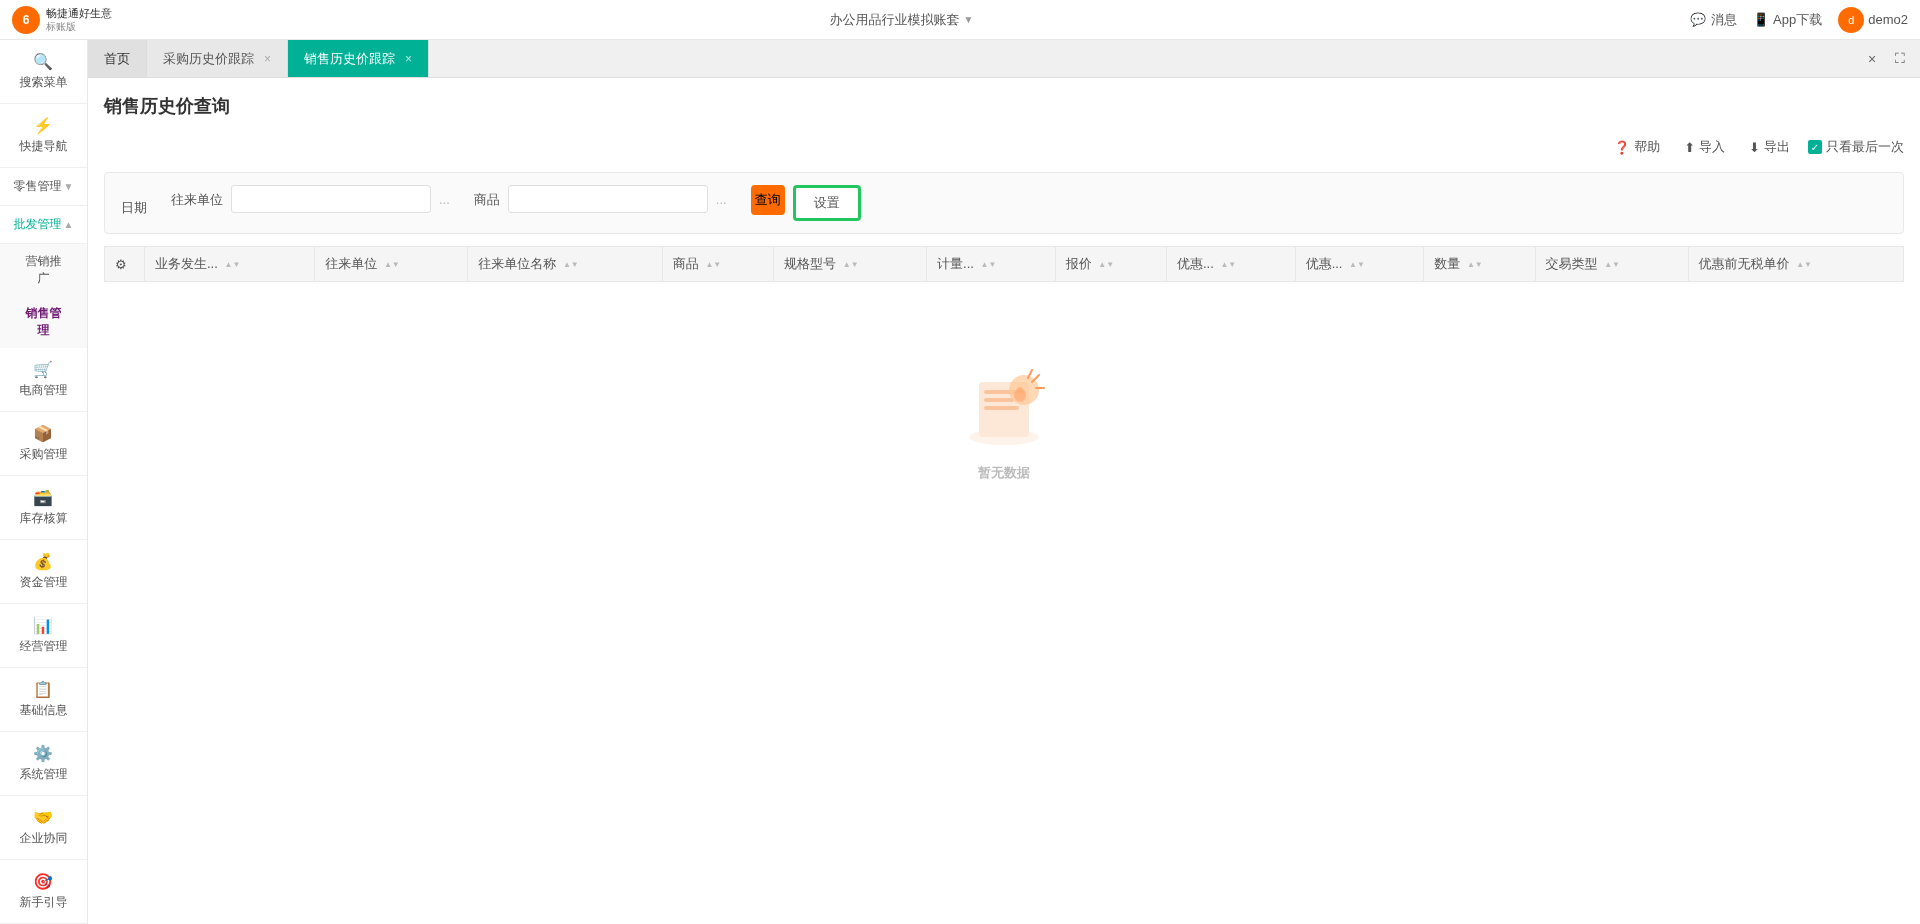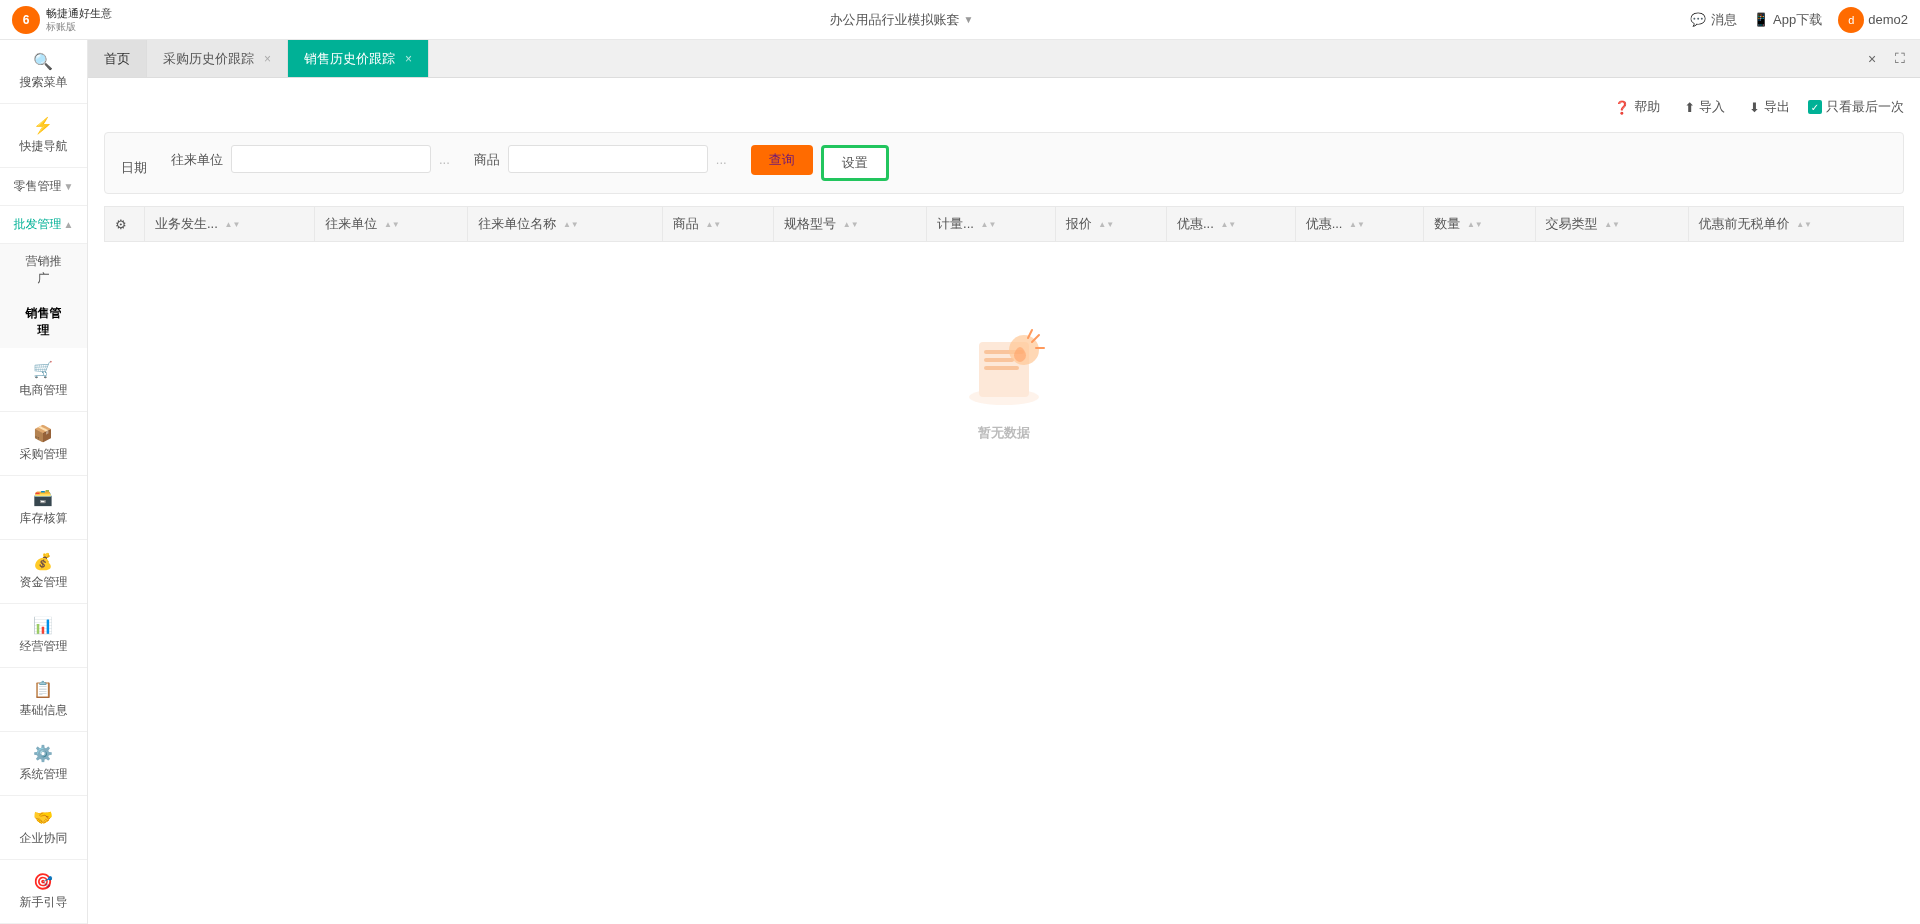--- a/index.html
+++ b/index.html
@@ -136,21 +136,21 @@
       display: flex;
       align-items: center;
       justify-content: center;
       padding: 9px 20px;
       font-size: 12px;
       color: #555;
       cursor: pointer;
       text-align: center;
       transition: background 0.2s;
     }
-    .sidebar-sub-item.active { color: #000000; font-weight: bold; }
+    .sidebar-sub-item.active { color: #701a75; font-weight: bold; }
 
     
     .content-area {
       flex: 1;
       display: flex;
       flex-direction: column;
       overflow: hidden;
     }
 
     
@@ -334,24 +334,24 @@
     }
 
     
     .action-area {
       display: flex;
       gap: 8px;
       align-items: flex-start;
     }
     .btn-query {
       background: #ff6b00;
-      color: #701a75;
+      color: #000000;
       border: none;
       border-radius: 4px;
-      padding: 6px 18px;
+      padding: 6px 4px;
       font-size: 13px;
       cursor: pointer;
       white-space: nowrap;
     }
     .btn-settings {
       background: #fff;
       color: #555;
       border: 3px solid #22c55e;
       border-radius: 4px;
       padding: 6px 18px;
@@ -535,20 +535,21 @@
         <span class="tab-close">×</span>
       </div>
       <div class="tab-actions">
         <div class="tab-action-btn">×</div>
         <div class="tab-action-btn">⛶</div>
       </div>
     </div>
 
     <div class="page-content">
 
+      <div class="page-title">销售历史价查询</div>
 
       <div class="toolbar">
         <div class="toolbar-btn">
           <span>❓</span>
           <span>帮助</span>
         </div>
         <div class="toolbar-btn">
           <span>⬆</span>
           <span>导入</span>
         </div>

